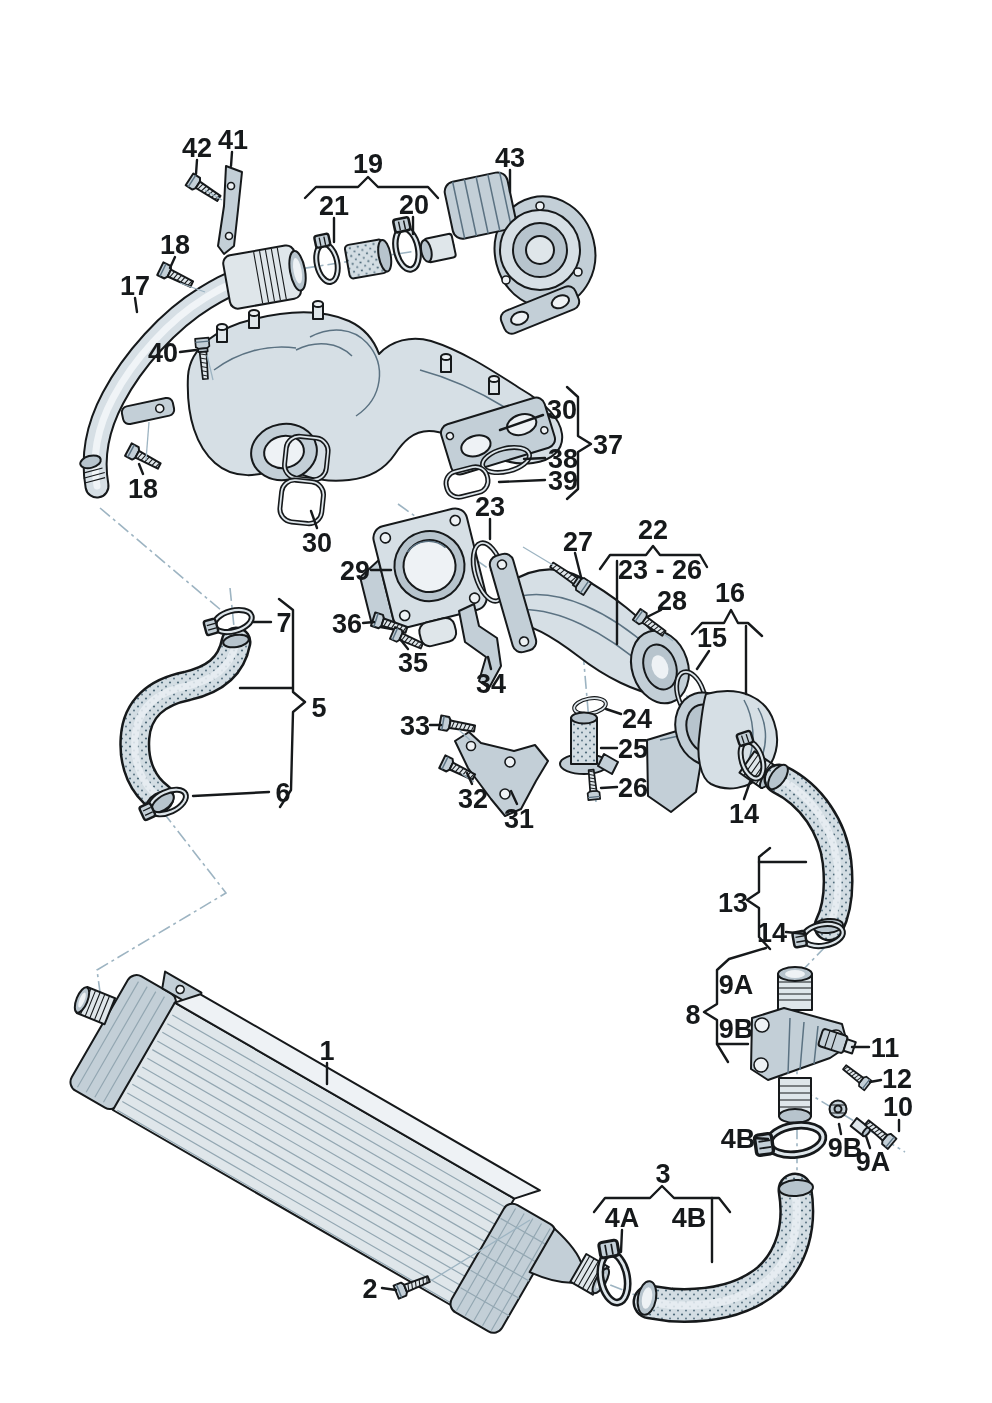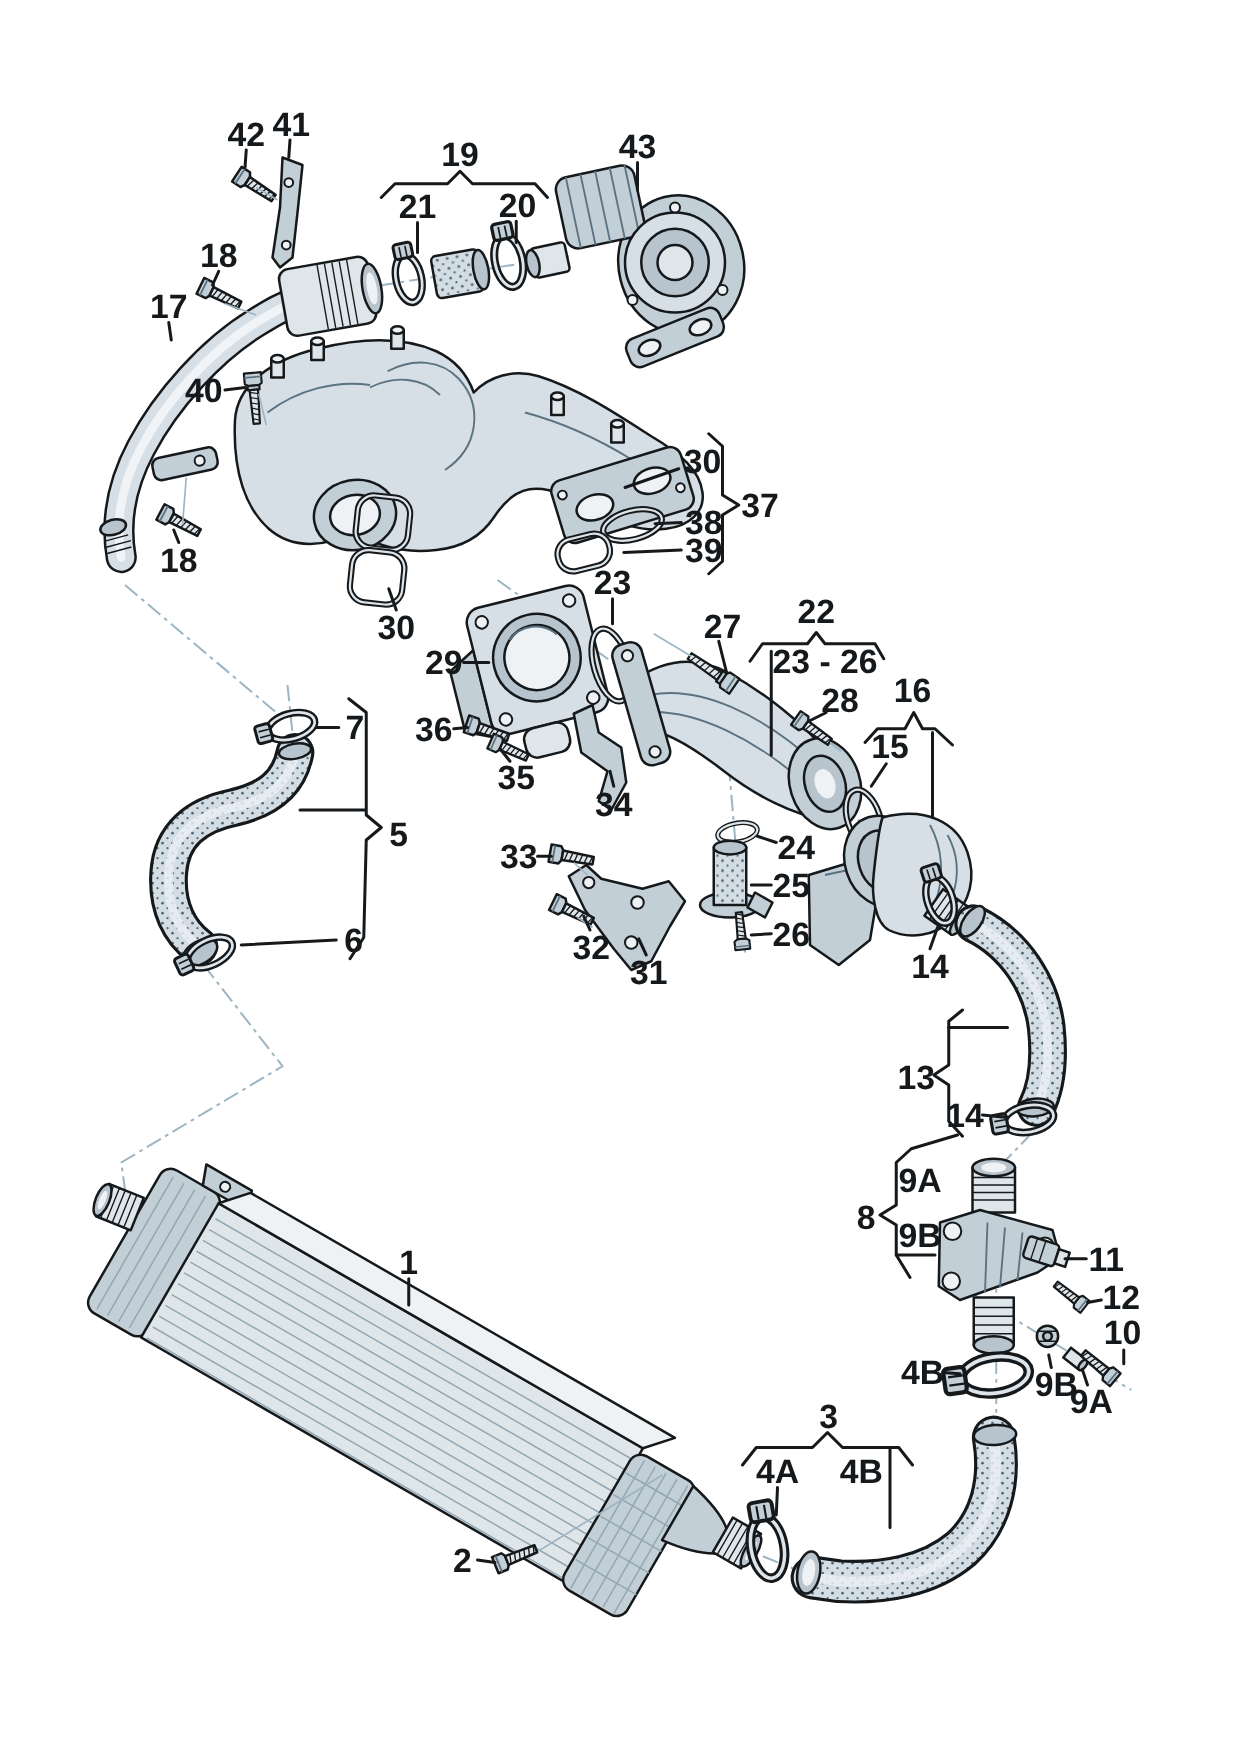--- a/index.html
+++ b/index.html
@@ -1,16 +1,16 @@
 <!DOCTYPE html>
 <html style="--bg: #ffffff; --ink: #16191b; --axis: #9db4c2;"><head>
 <meta charset="utf-8">
 <style>
   html,body{margin:0;padding:0;background:#fff;}
-  .stage{position:relative;width:992px;height:1339px;background:var(--bg,#fff);overflow:hidden;}
+  .stage{position:relative;width:992px;height:1339px;background:var(--bg,#fff);overflow:hidden;margin-top:40px;}
   svg{display:block;}
   .ol{stroke:var(--ink,#16191b);stroke-width:2;stroke-linejoin:round;}
   .f1{fill:#d6dfe5}.f2{fill:#c3cfd7}.f3{fill:#dfe6ea}.f4{fill:#eef2f5}.f5{fill:#b7c4cd}
   .fd{fill:url(#dots)}
   .thread{stroke:var(--ink,#16191b);stroke-width:1.1;fill:none}
   .inline{stroke:#5b7282;stroke-width:1.5;fill:none}
   .finline{stroke:#93a7b2;stroke-width:1.2;fill:none}
   .hole{fill:#eef2f5;stroke:var(--ink,#16191b);stroke-width:1.6}
   .band{fill:none;stroke:var(--ink,#16191b);stroke-width:5}
   .bandin{fill:none;stroke:#dde5ea;stroke-width:1.8}

